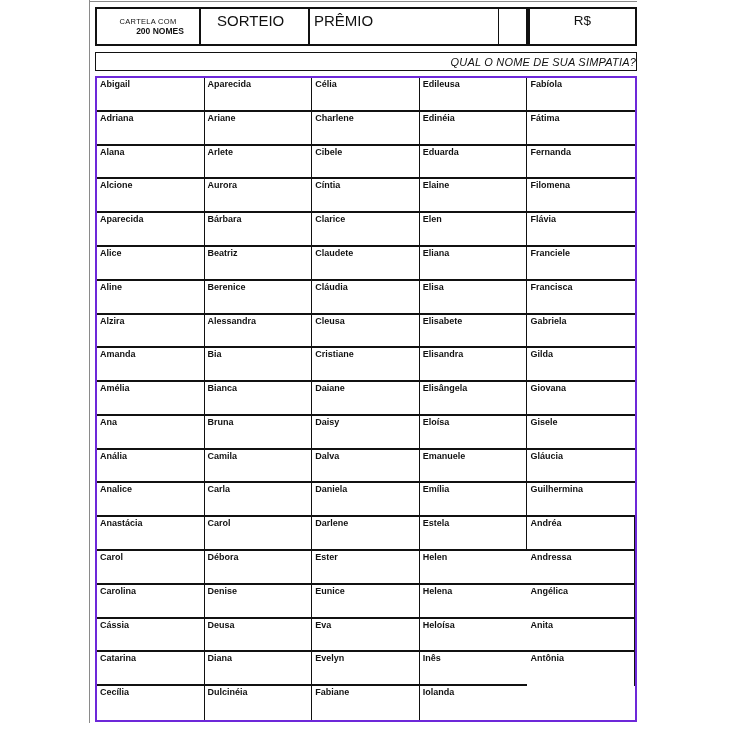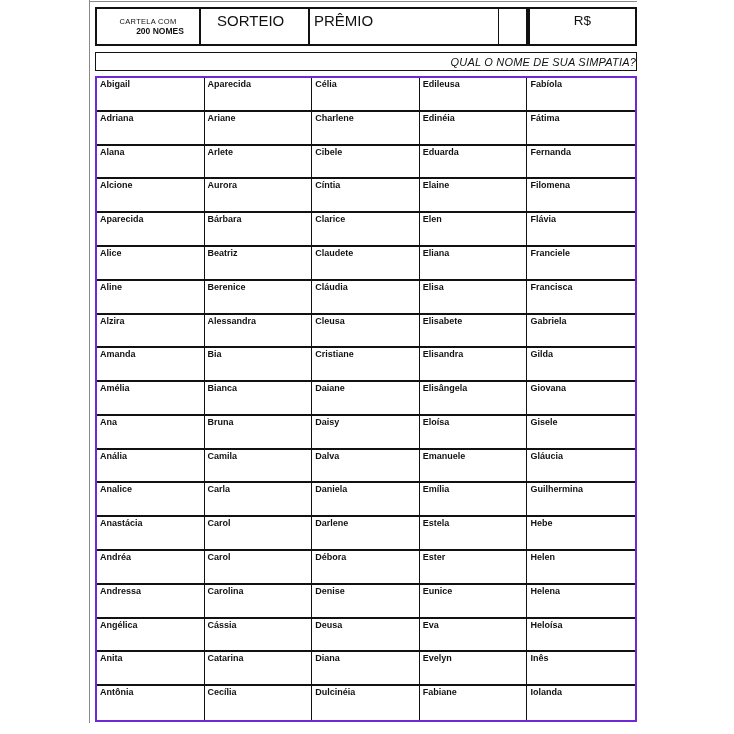--- a/index.html
+++ b/index.html
@@ -223,21 +223,20 @@
         <div class="name-cell last-col">Gláucia</div>
         <div class="name-cell">Analice</div>
         <div class="name-cell">Carla</div>
         <div class="name-cell">Daniela</div>
         <div class="name-cell">Emília</div>
         <div class="name-cell last-col">Guilhermina</div>
         <div class="name-cell">Anastácia</div>
         <div class="name-cell">Carol</div>
         <div class="name-cell">Darlene</div>
         <div class="name-cell">Estela</div>
-        <div class="name-cell last-col">Hebe</div>
         <div class="name-cell">Andréa</div>
         <div class="name-cell">Carol</div>
         <div class="name-cell">Débora</div>
         <div class="name-cell">Ester</div>
         <div class="name-cell last-col">Helen</div>
         <div class="name-cell">Andressa</div>
         <div class="name-cell">Carolina</div>
         <div class="name-cell">Denise</div>
         <div class="name-cell">Eunice</div>
         <div class="name-cell last-col">Helena</div>

